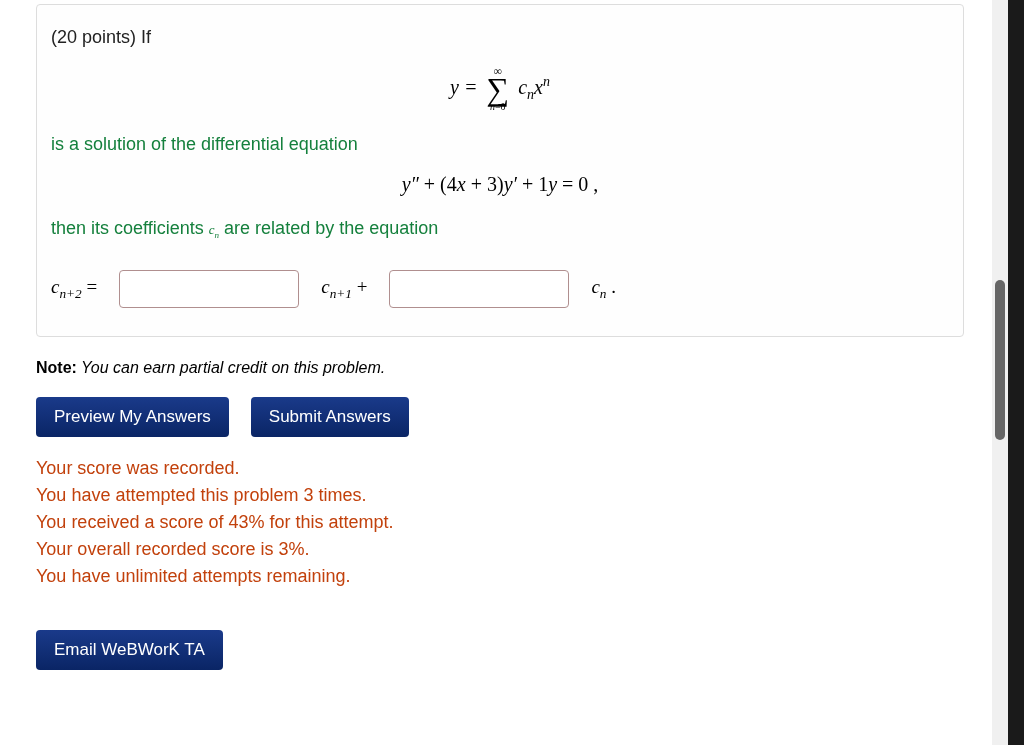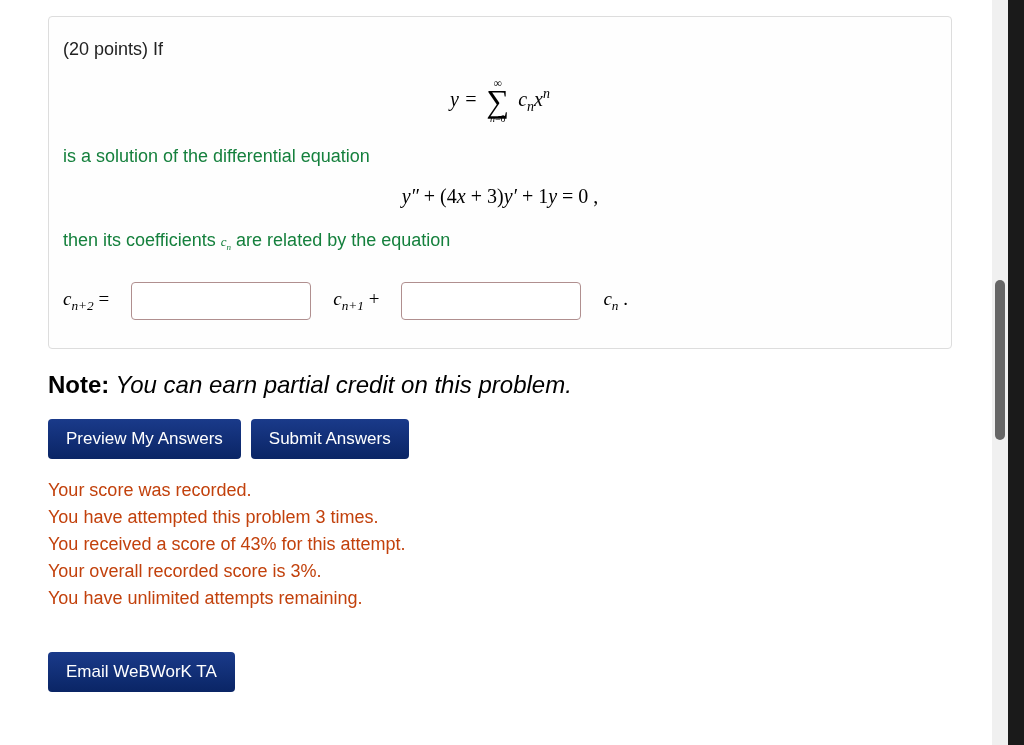--- a/index.html
+++ b/index.html
@@ -9,21 +9,21 @@
     }
     body {
       font-family: Arial, Helvetica, sans-serif;
       background: #fff;
       width: 1024px;
       height: 745px;
       overflow: hidden;
       position: relative;
     }
     .content-wrapper {
-      padding: 12px;
+      padding: 0;
       width: 990px;
       height: 745px;
       overflow-y: auto;
     }
     .problem-box {
       border: 1px solid #ddd;
       border-radius: 4px;
       margin: 4px 26px 0 36px;
       padding: 22px 14px 28px 14px;
       background: #fefefe;
@@ -95,32 +95,32 @@
       width: 180px;
       height: 38px;
       border: 1px solid #b08f8f;
       border-radius: 4px;
       padding: 4px 8px;
       font-size: 16px;
       background: #fff;
     }
     .note-line {
       margin: 22px 0 20px 36px;
-      font-size: 24px;
+      font-size: 16px;
     }
     .note-line .bold {
       font-weight: bold;
     }
     .note-line .italic {
       font-style: italic;
     }
     .button-row {
       margin: 0 0 18px 36px;
       display: flex;
-      gap: 10px;
+      gap: 22px;
     }
     .btn {
       background: #0d2d7a;
       background: linear-gradient(#1a3a8a, #0a2565);
       color: #fff;
       border: none;
       border-radius: 4px;
       padding: 10px 18px;
       font-size: 17px;
       cursor: pointer;

